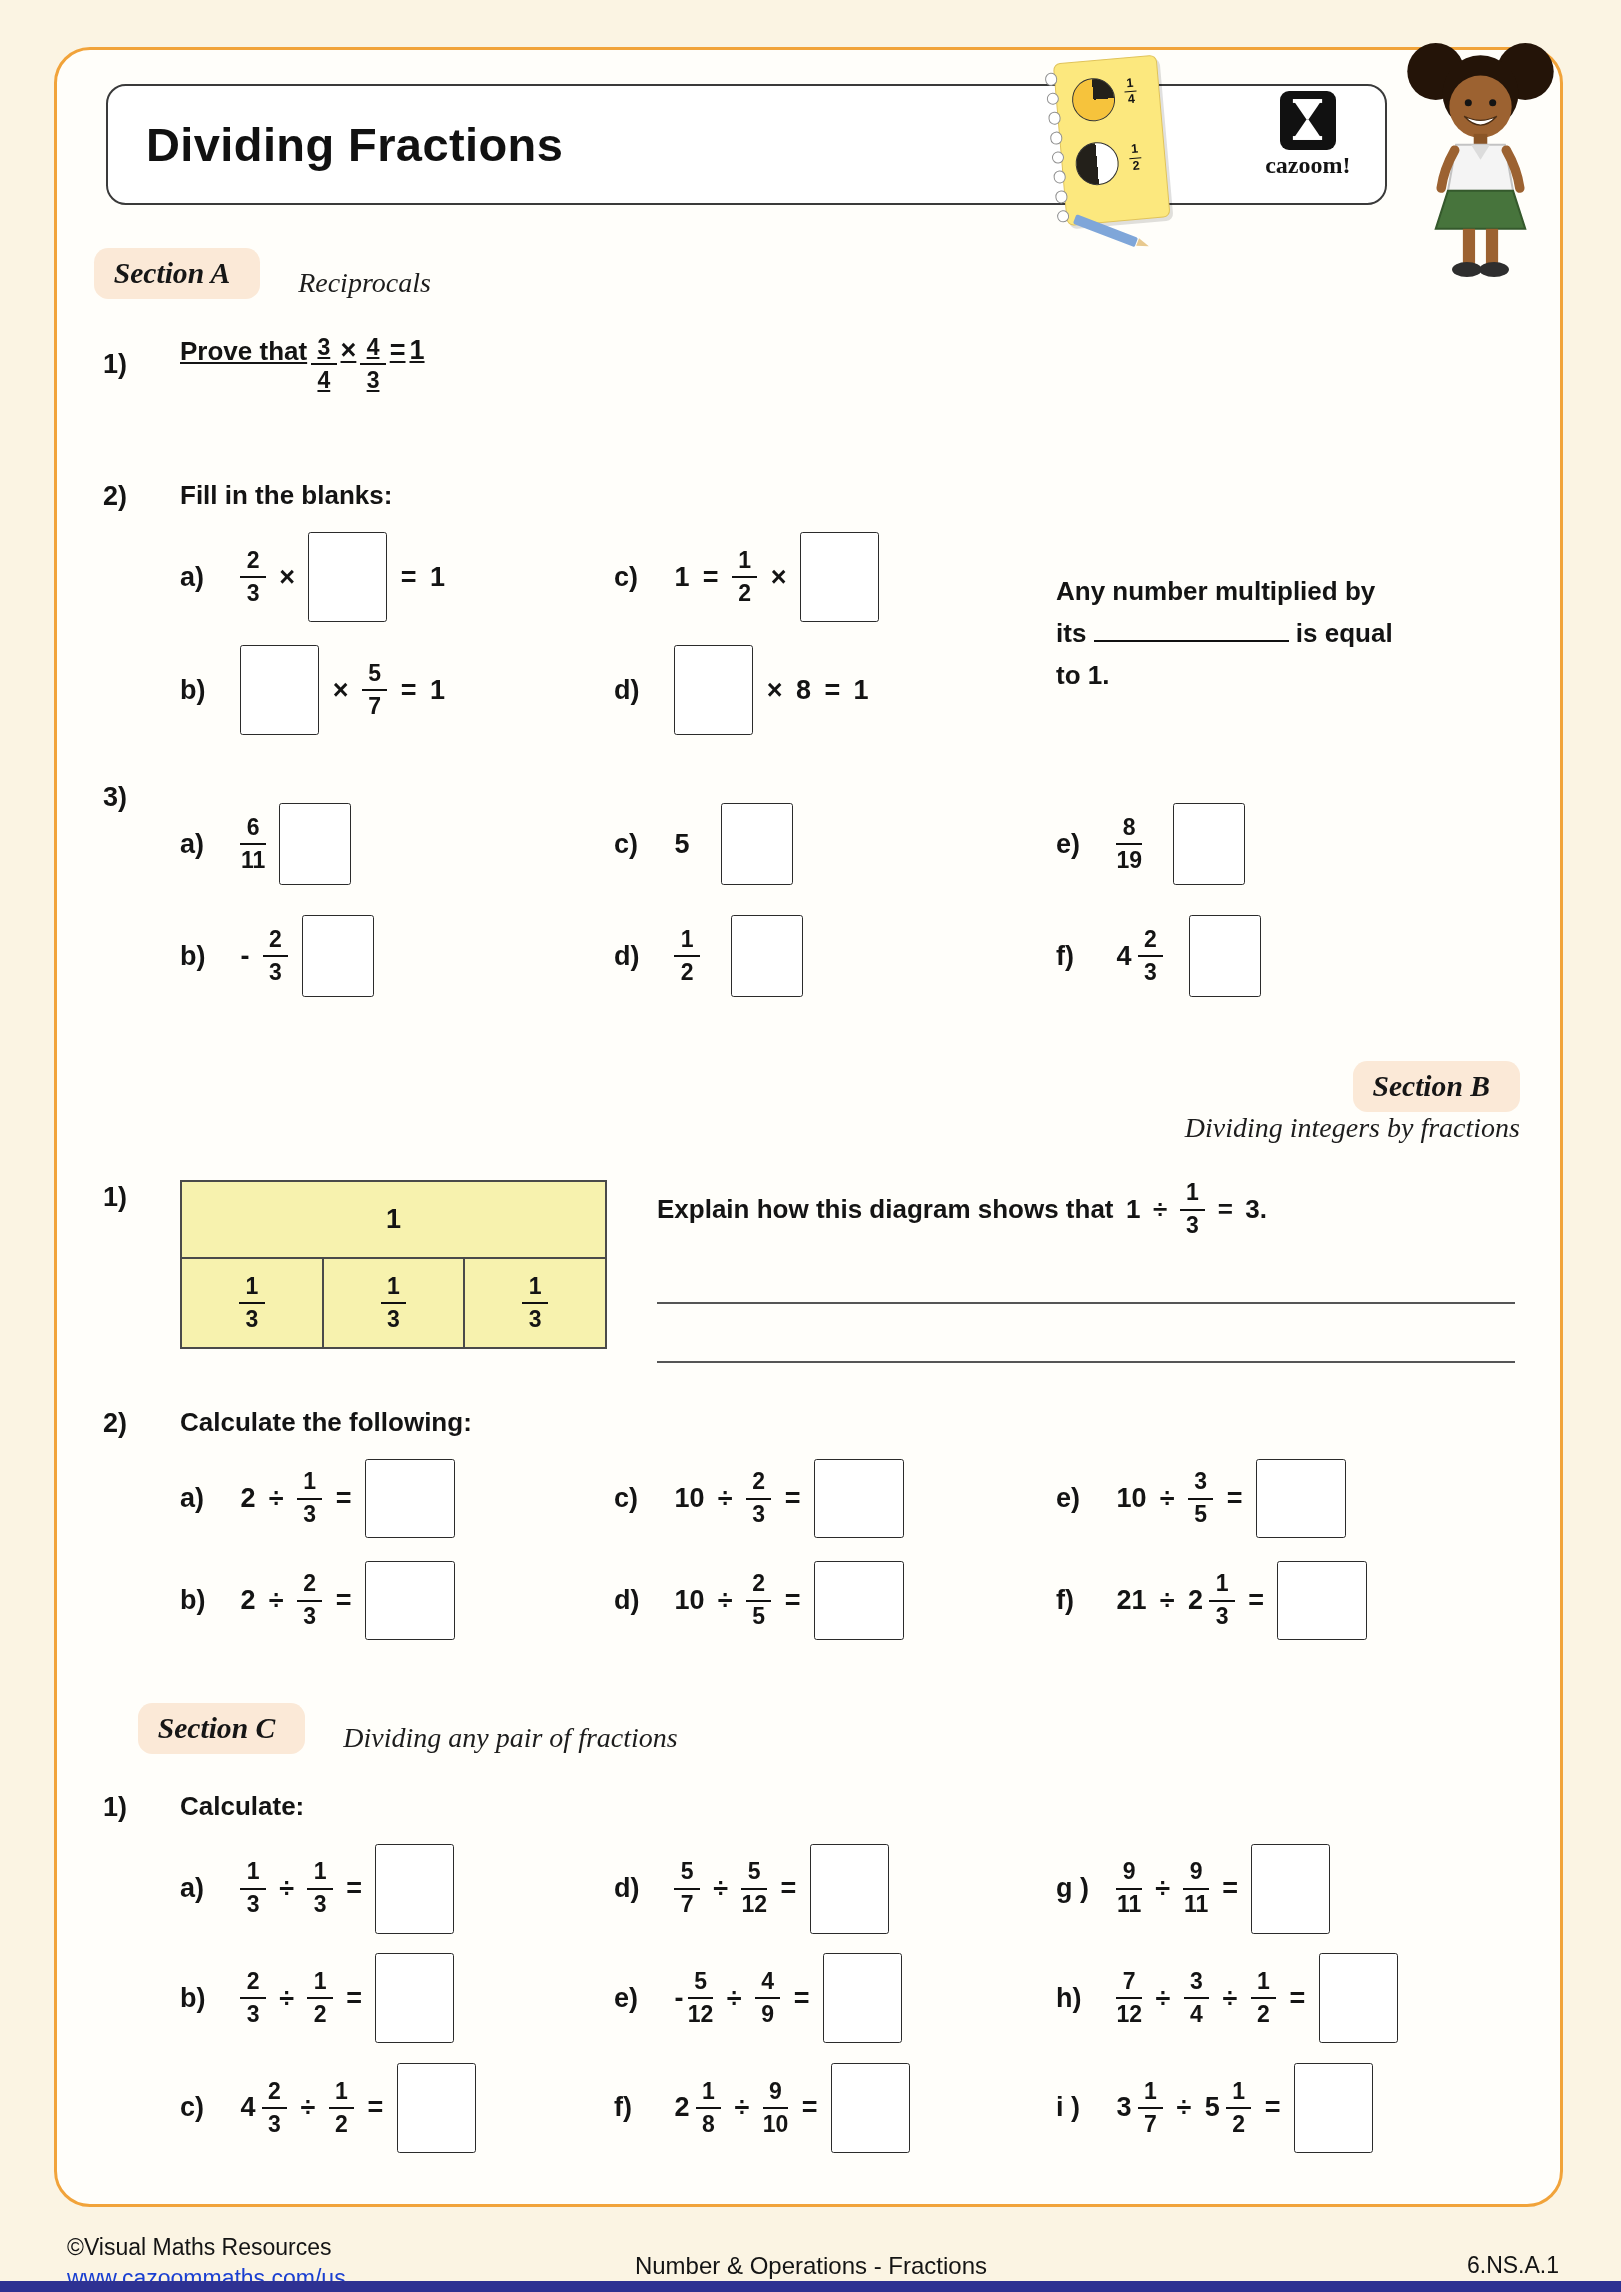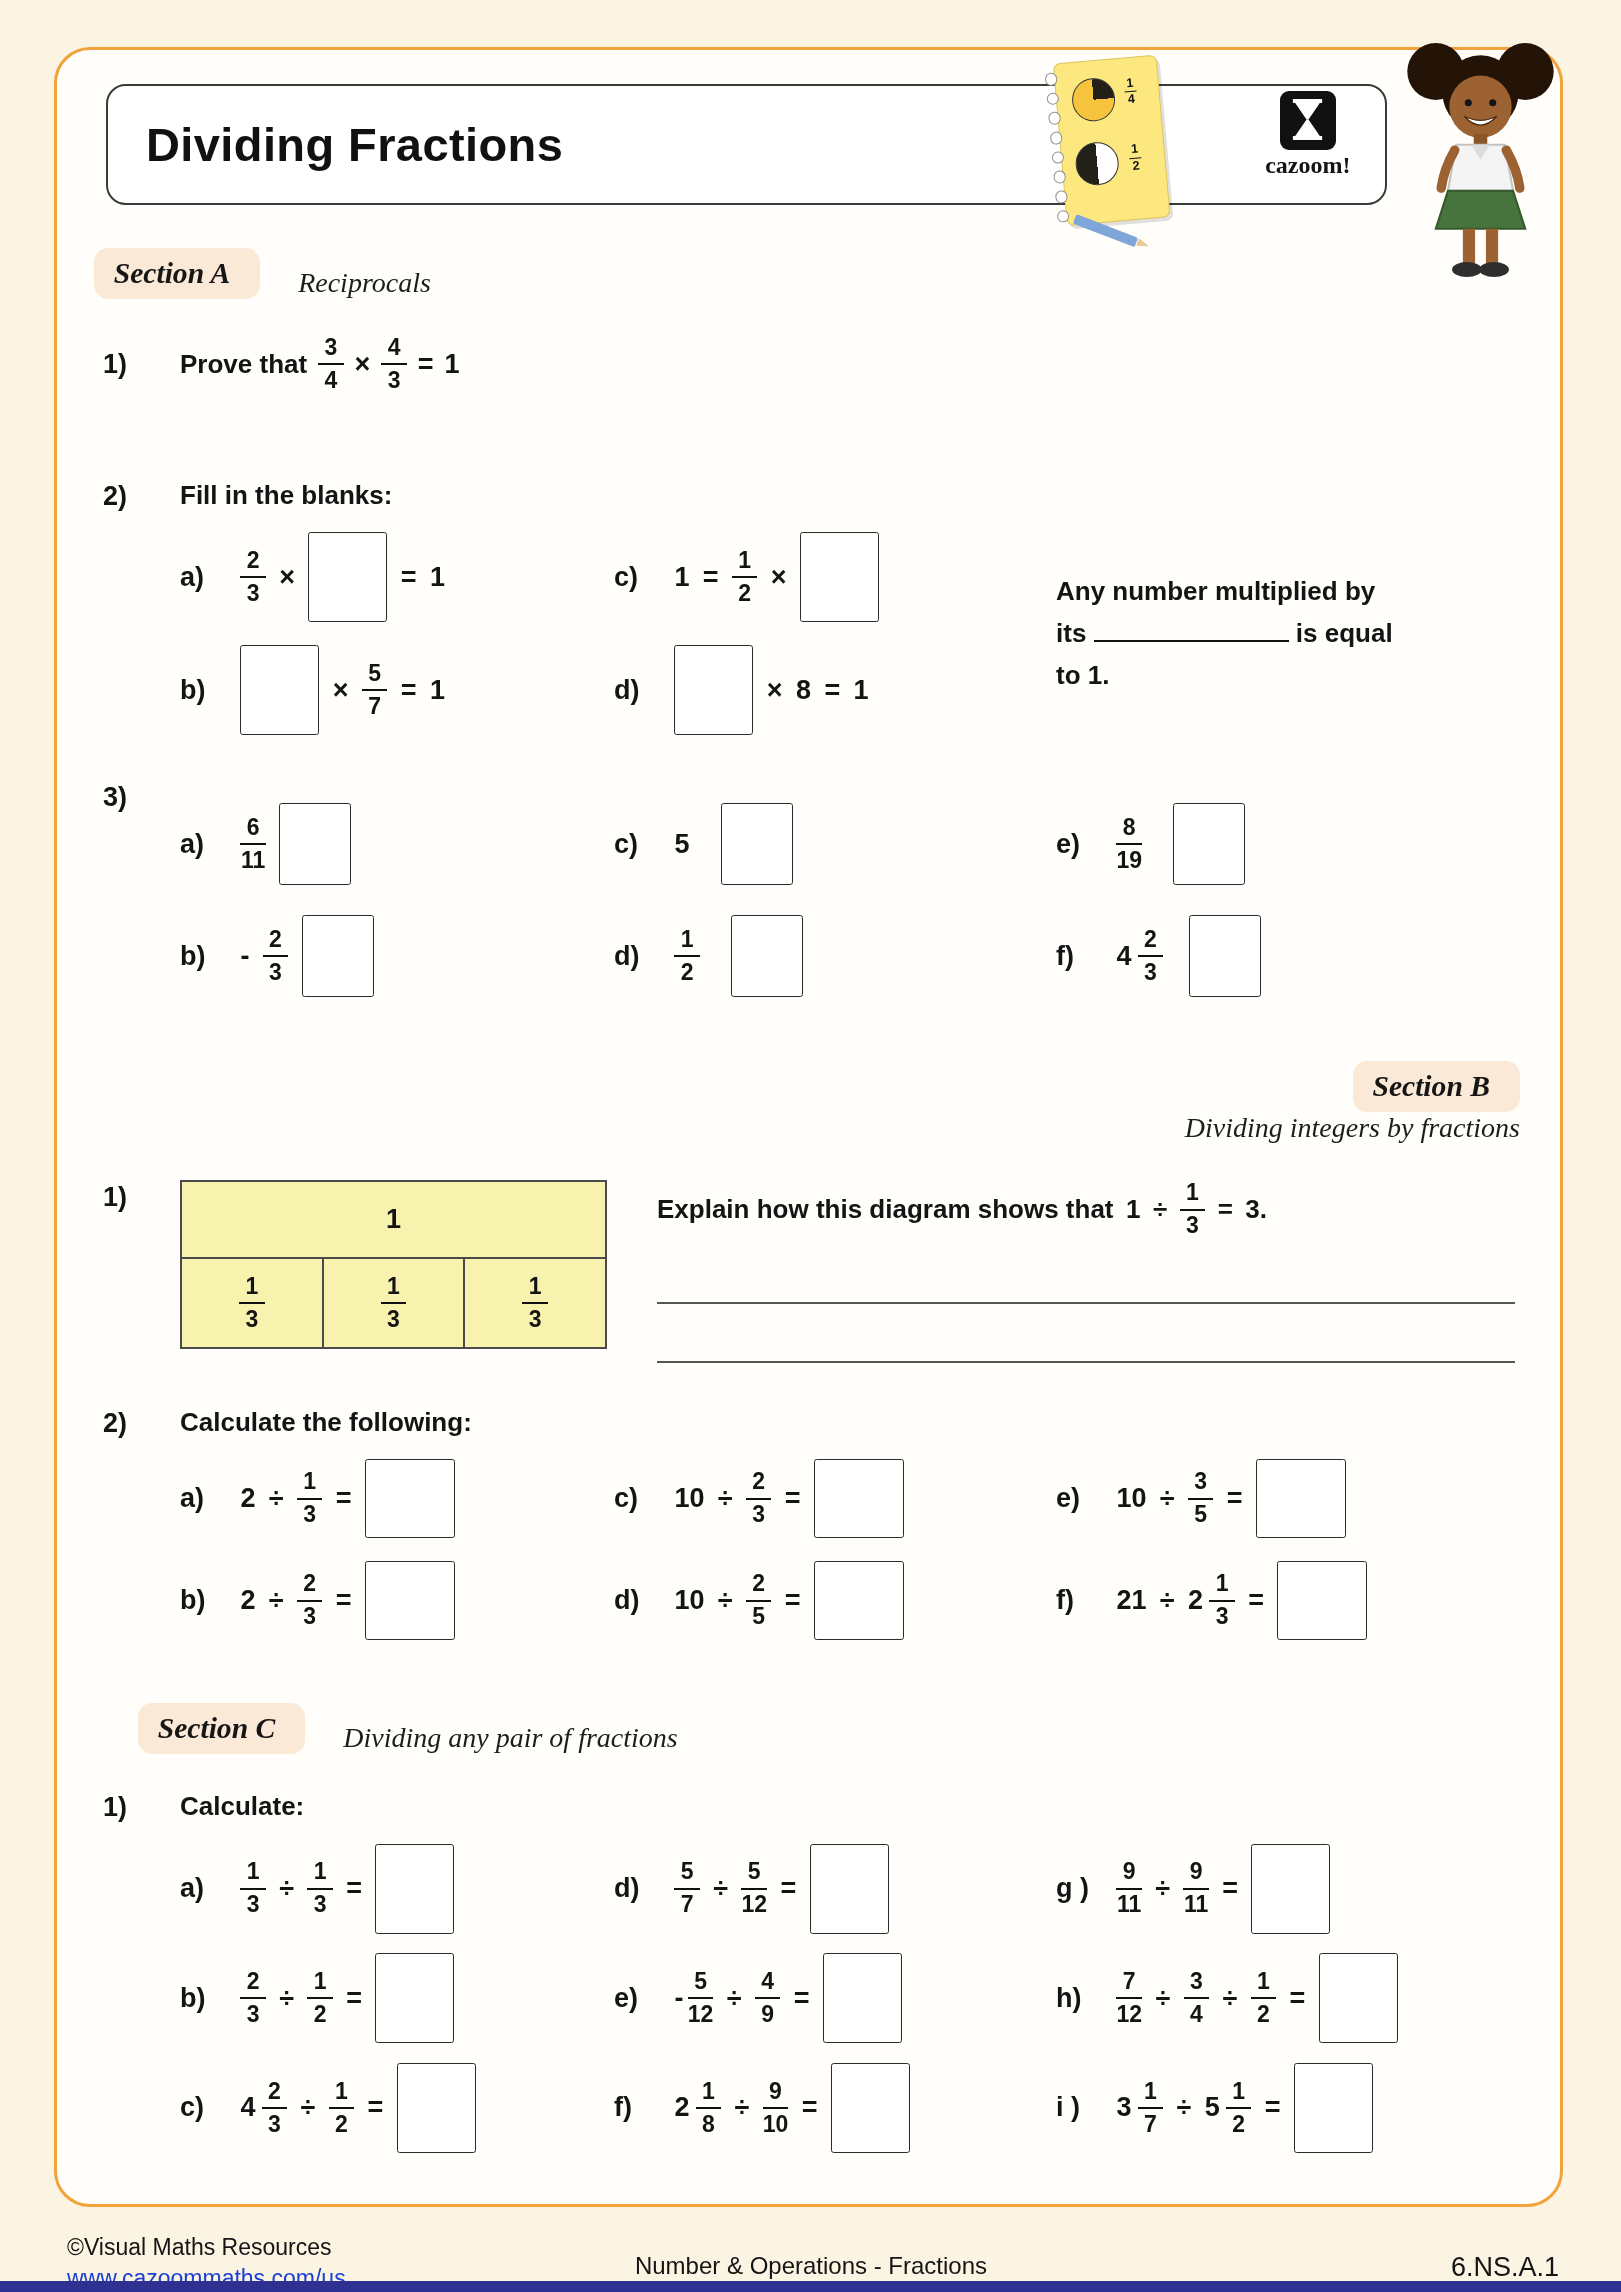--- a/index.html
+++ b/index.html
@@ -49,21 +49,21 @@
                   font-family:"Liberation Serif", serif; font-weight:bold; font-style:italic;
                   font-size:29.6px; color:#161616; }
   .section-sub { margin-left:38px; font-family:"Liberation Serif", serif; font-style:italic;
                  font-size:28px; color:#1d1d1d; }
 
   .q { display:flex; align-items:flex-start; margin-left:15px; }
   .qnum { width:77px; flex:none; font-size:27px; font-weight:bold; line-height:1.3; }
   .qcontent { flex:1; }
   .prompt { font-size:26px; font-weight:bold; line-height:1.3; }
 
-  .expr { display:flex; align-items:center; gap:11px; font-size:27px; font-weight:bold; }
+  .expr { display:flex; align-items:flex-start; gap:4px; font-size:27px; font-weight:bold;text-decoration:underline; }
   .frac { display:inline-flex; flex-direction:column; align-items:stretch; text-align:center;
           font-size:23px; font-weight:bold; line-height:1.12; }
   .frac .fn { border-bottom:2.7px solid #111; padding:0 6.3px 2.7px; }
   .frac .fd { padding-top:2.7px; }
   .mixed { display:inline-flex; align-items:center; gap:6.3px; }
   .abox { width:79px; height:90px; border:1.8px solid #2b2b2b; border-radius:2.7px; background:#fff; flex:none; }
   .abox.wide { width:90px; height:79px; }
 
   .grid { display:grid; grid-template-columns:434px 442px auto; row-gap:23px; align-items:center; margin-top:19.7px; }
   .slot { display:flex; align-items:center; gap:13.4px; font-size:27px; font-weight:bold; }
@@ -95,21 +95,21 @@
 
   
   .mt-secC { margin-top:63px;padding-left:44px; }
   .mt-c1 { margin-top:36px; }
   .grid-c { row-gap:19.7px; }
 
   
   .footer-left { position:absolute; left:67px; top:2232px; font-size:23px; line-height:1.35; }
   .footer-url { color:#1A3FD1; text-decoration:underline; }
   .footer-center { position:absolute; left:0; right:0; top:2252px; text-align:center; font-size:24px; }
-  .footer-code { position:absolute; right:63px; top:2252px; font-size:27px; }
+  .footer-code { position:absolute; right:63px; top:2252px; font-size:23px; }
   .bottom-bar { position:absolute; left:0; bottom:0; width:100%; height:12.5px; background:#2E3192; }
 </style>
 </head>
 <body>
 
 <div class="page">
 
   <div class="sheet">
     <div class="sheet-content">
 

